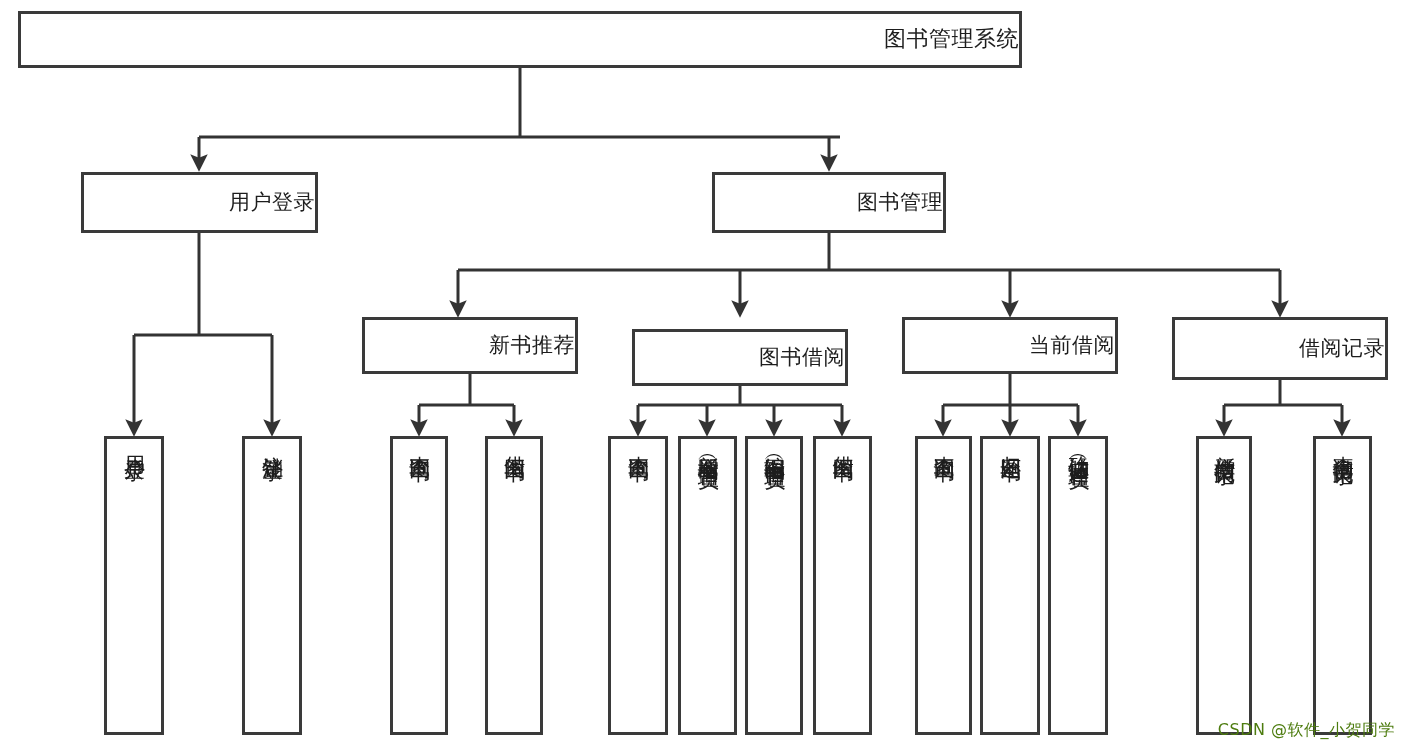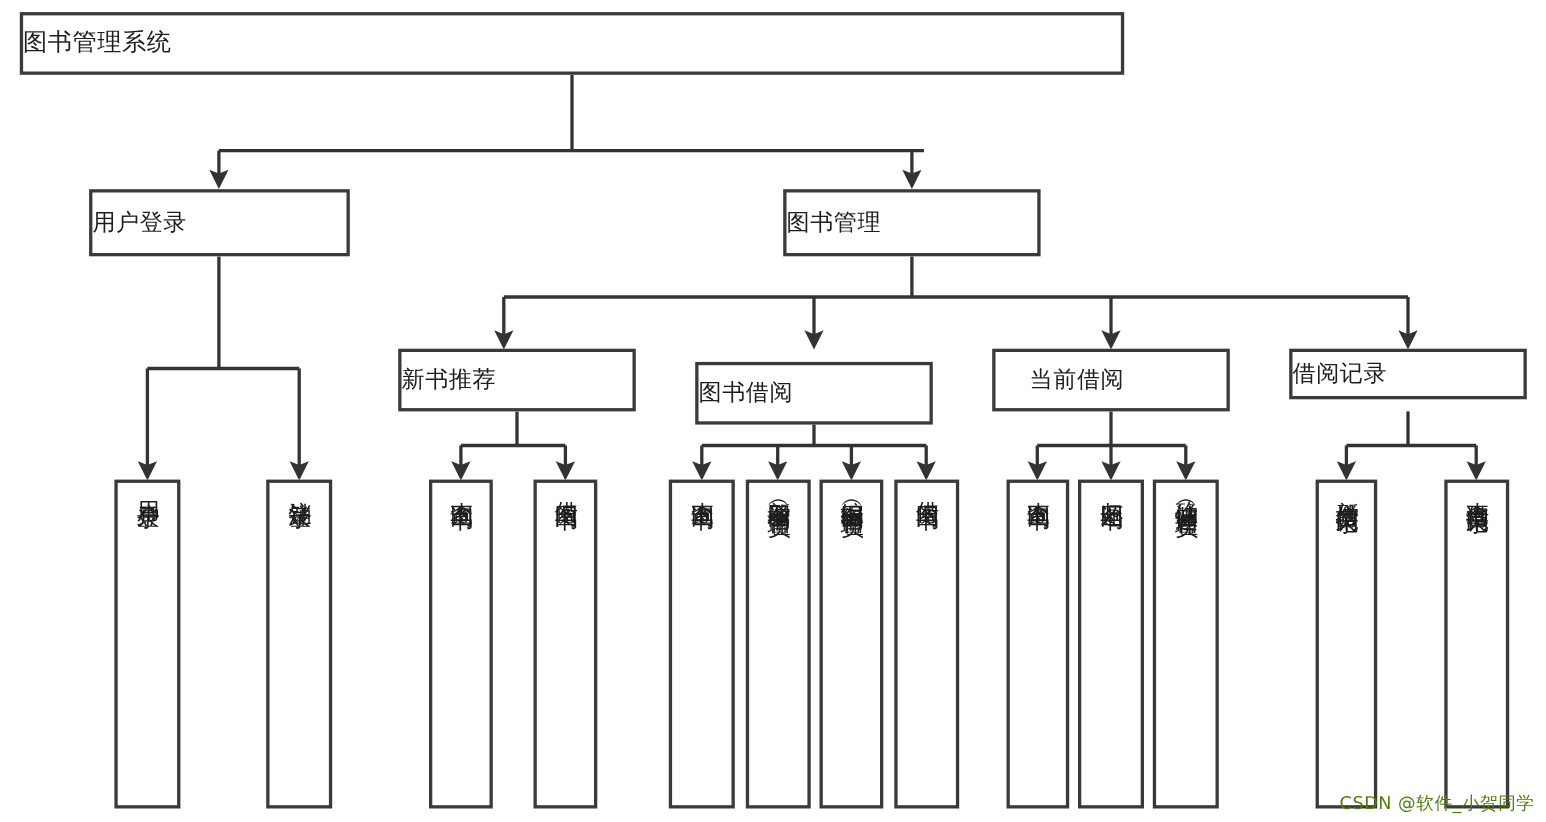--- a/index.html
+++ b/index.html
@@ -27,21 +27,21 @@
     height: 747px;
     pointer-events: none;
   }
   .node {
     position: absolute;
     box-sizing: border-box;
     background: #ffffff;
     border: 3px solid #3a3a3a;
     display: flex;
     align-items: center;
-    justify-content: flex-start;
+    justify-content: flex-end;
     color: #1d1d1d;
     line-height: 1.12;
   }
   .node .label {
     display: block;
     text-align: center;
   }
   .node.horiz .label {
     writing-mode: horizontal-tb;
     font-size: 21px;
@@ -143,21 +143,21 @@
   </div>
 
   <div class="node horiz" style="left:632px; top:317px; width:216px; height:57px;margin-top:12px;">
     <span class="label">图书借阅</span>
   </div>
 
   <div class="node horiz" style="left:902px; top:317px; width:216px; height:57px;padding-left:31px;">
     <span class="label">当前借阅</span>
   </div>
 
-  <div class="node horiz" style="left:1172px; top:317px; width:216px; height:46px;">
+  <div class="node horiz" style="left:1172px; top:317px; width:216px; height:63px;">
     <span class="label">借阅记录</span>
   </div>
 
   <div class="node vert" style="left:104px; top:436px; width:60px; height:299px;">
     <span class="label">用户登录</span>
   </div>
 
   <div class="node vert" style="left:242px; top:436px; width:60px; height:299px;">
     <span class="label">注销登录</span>
   </div>

